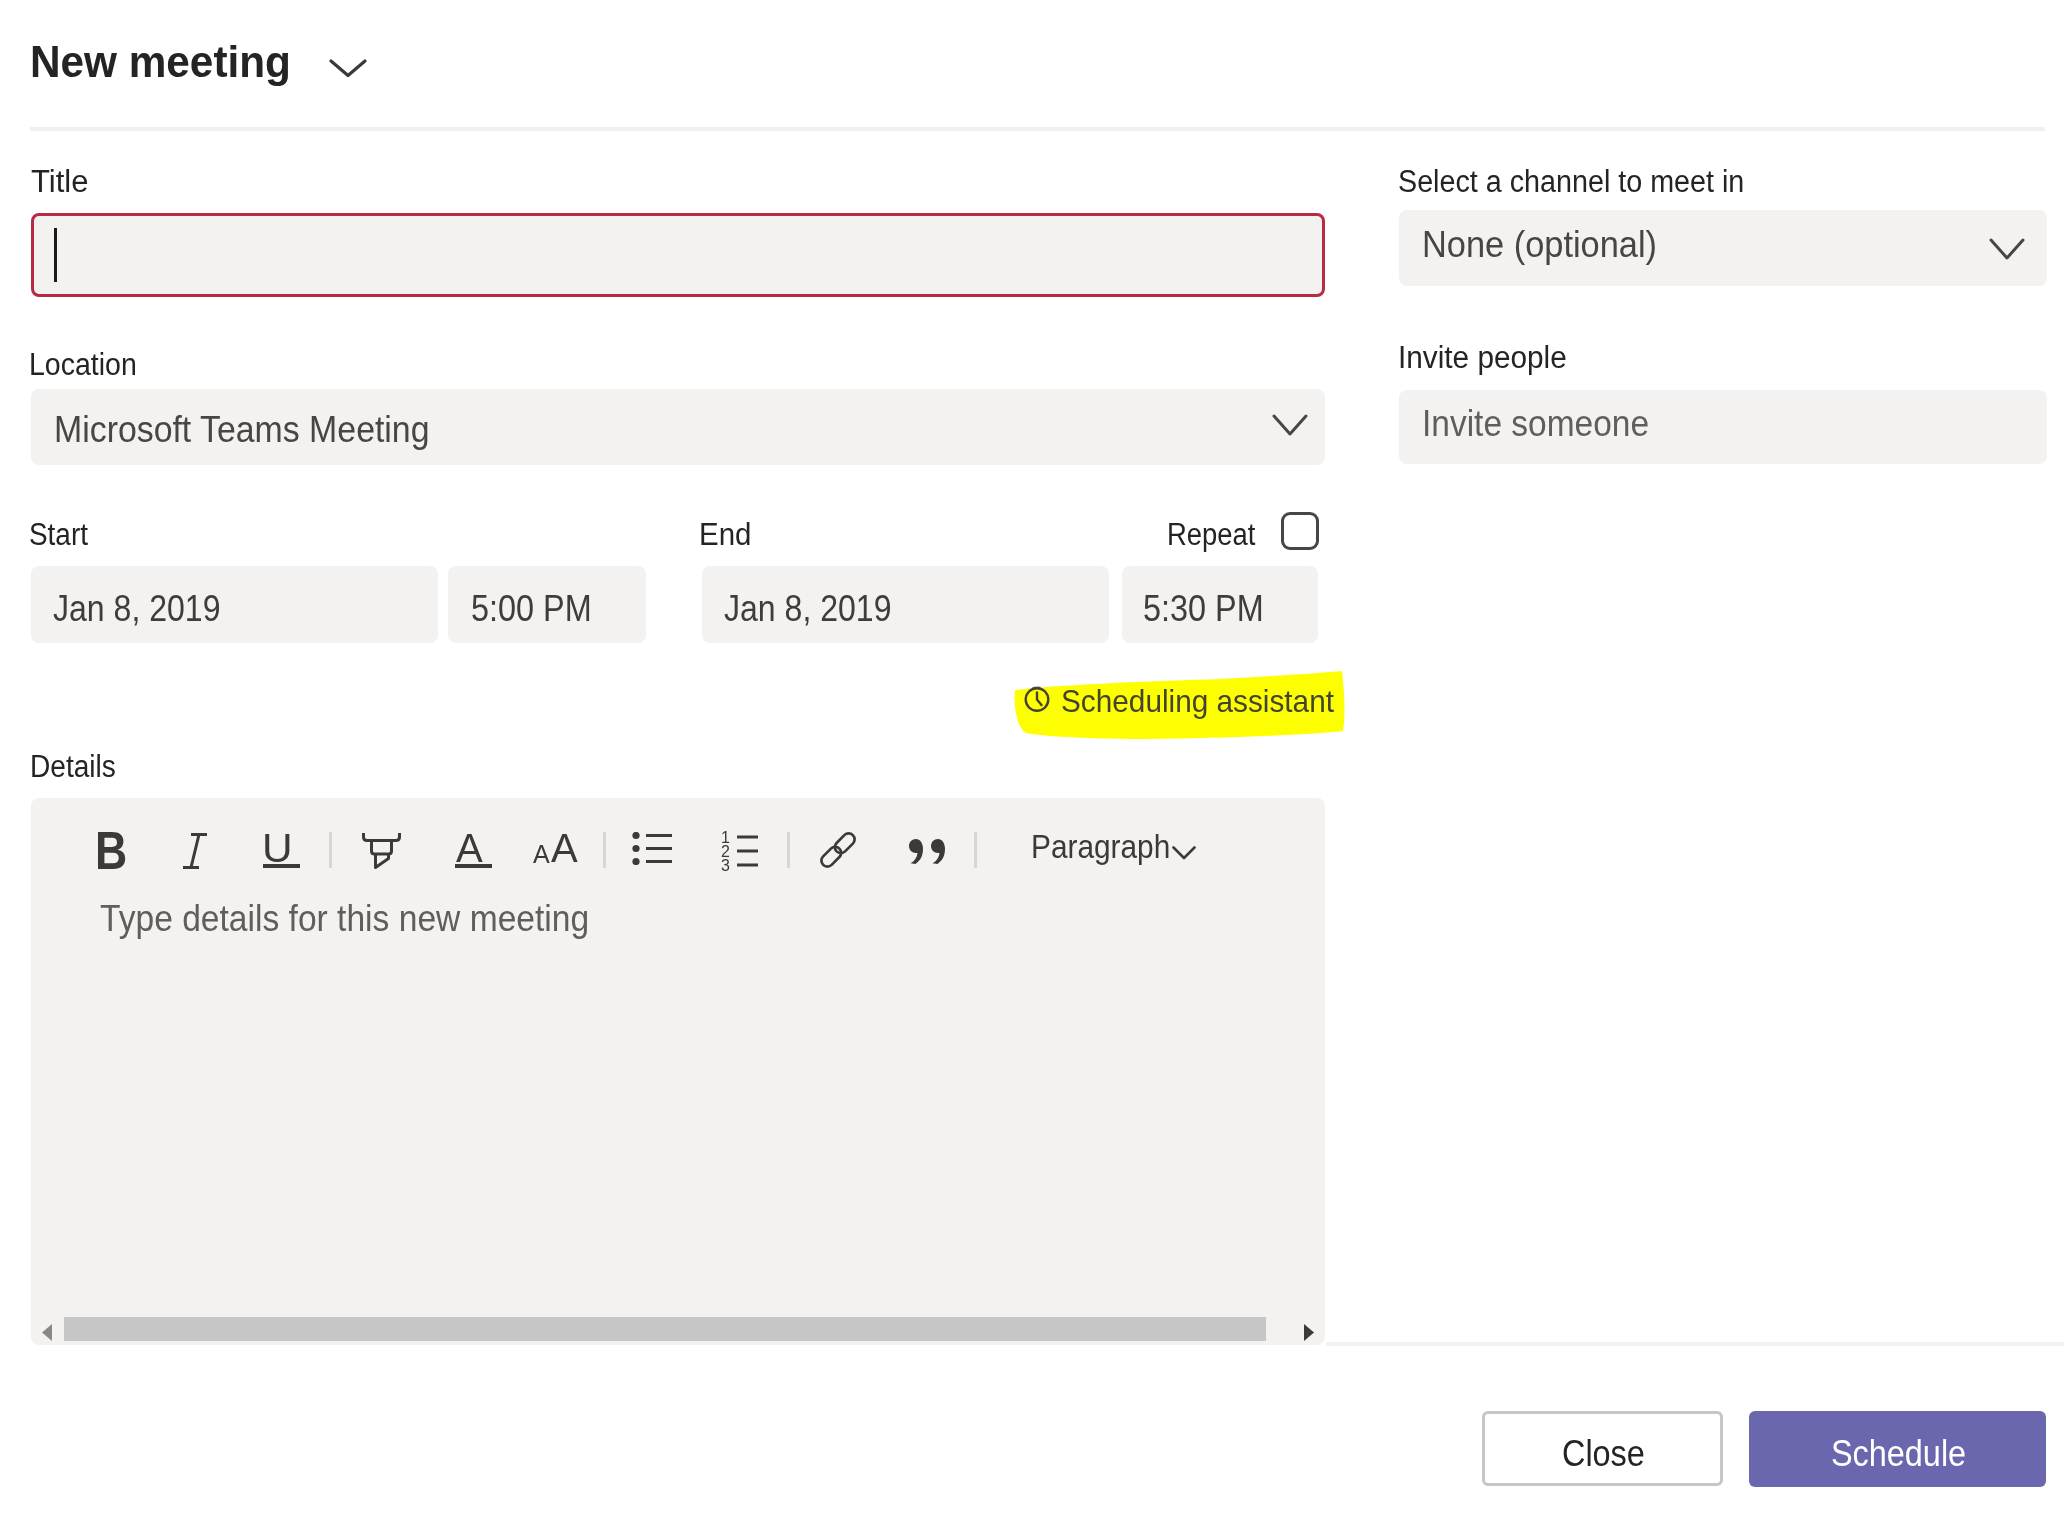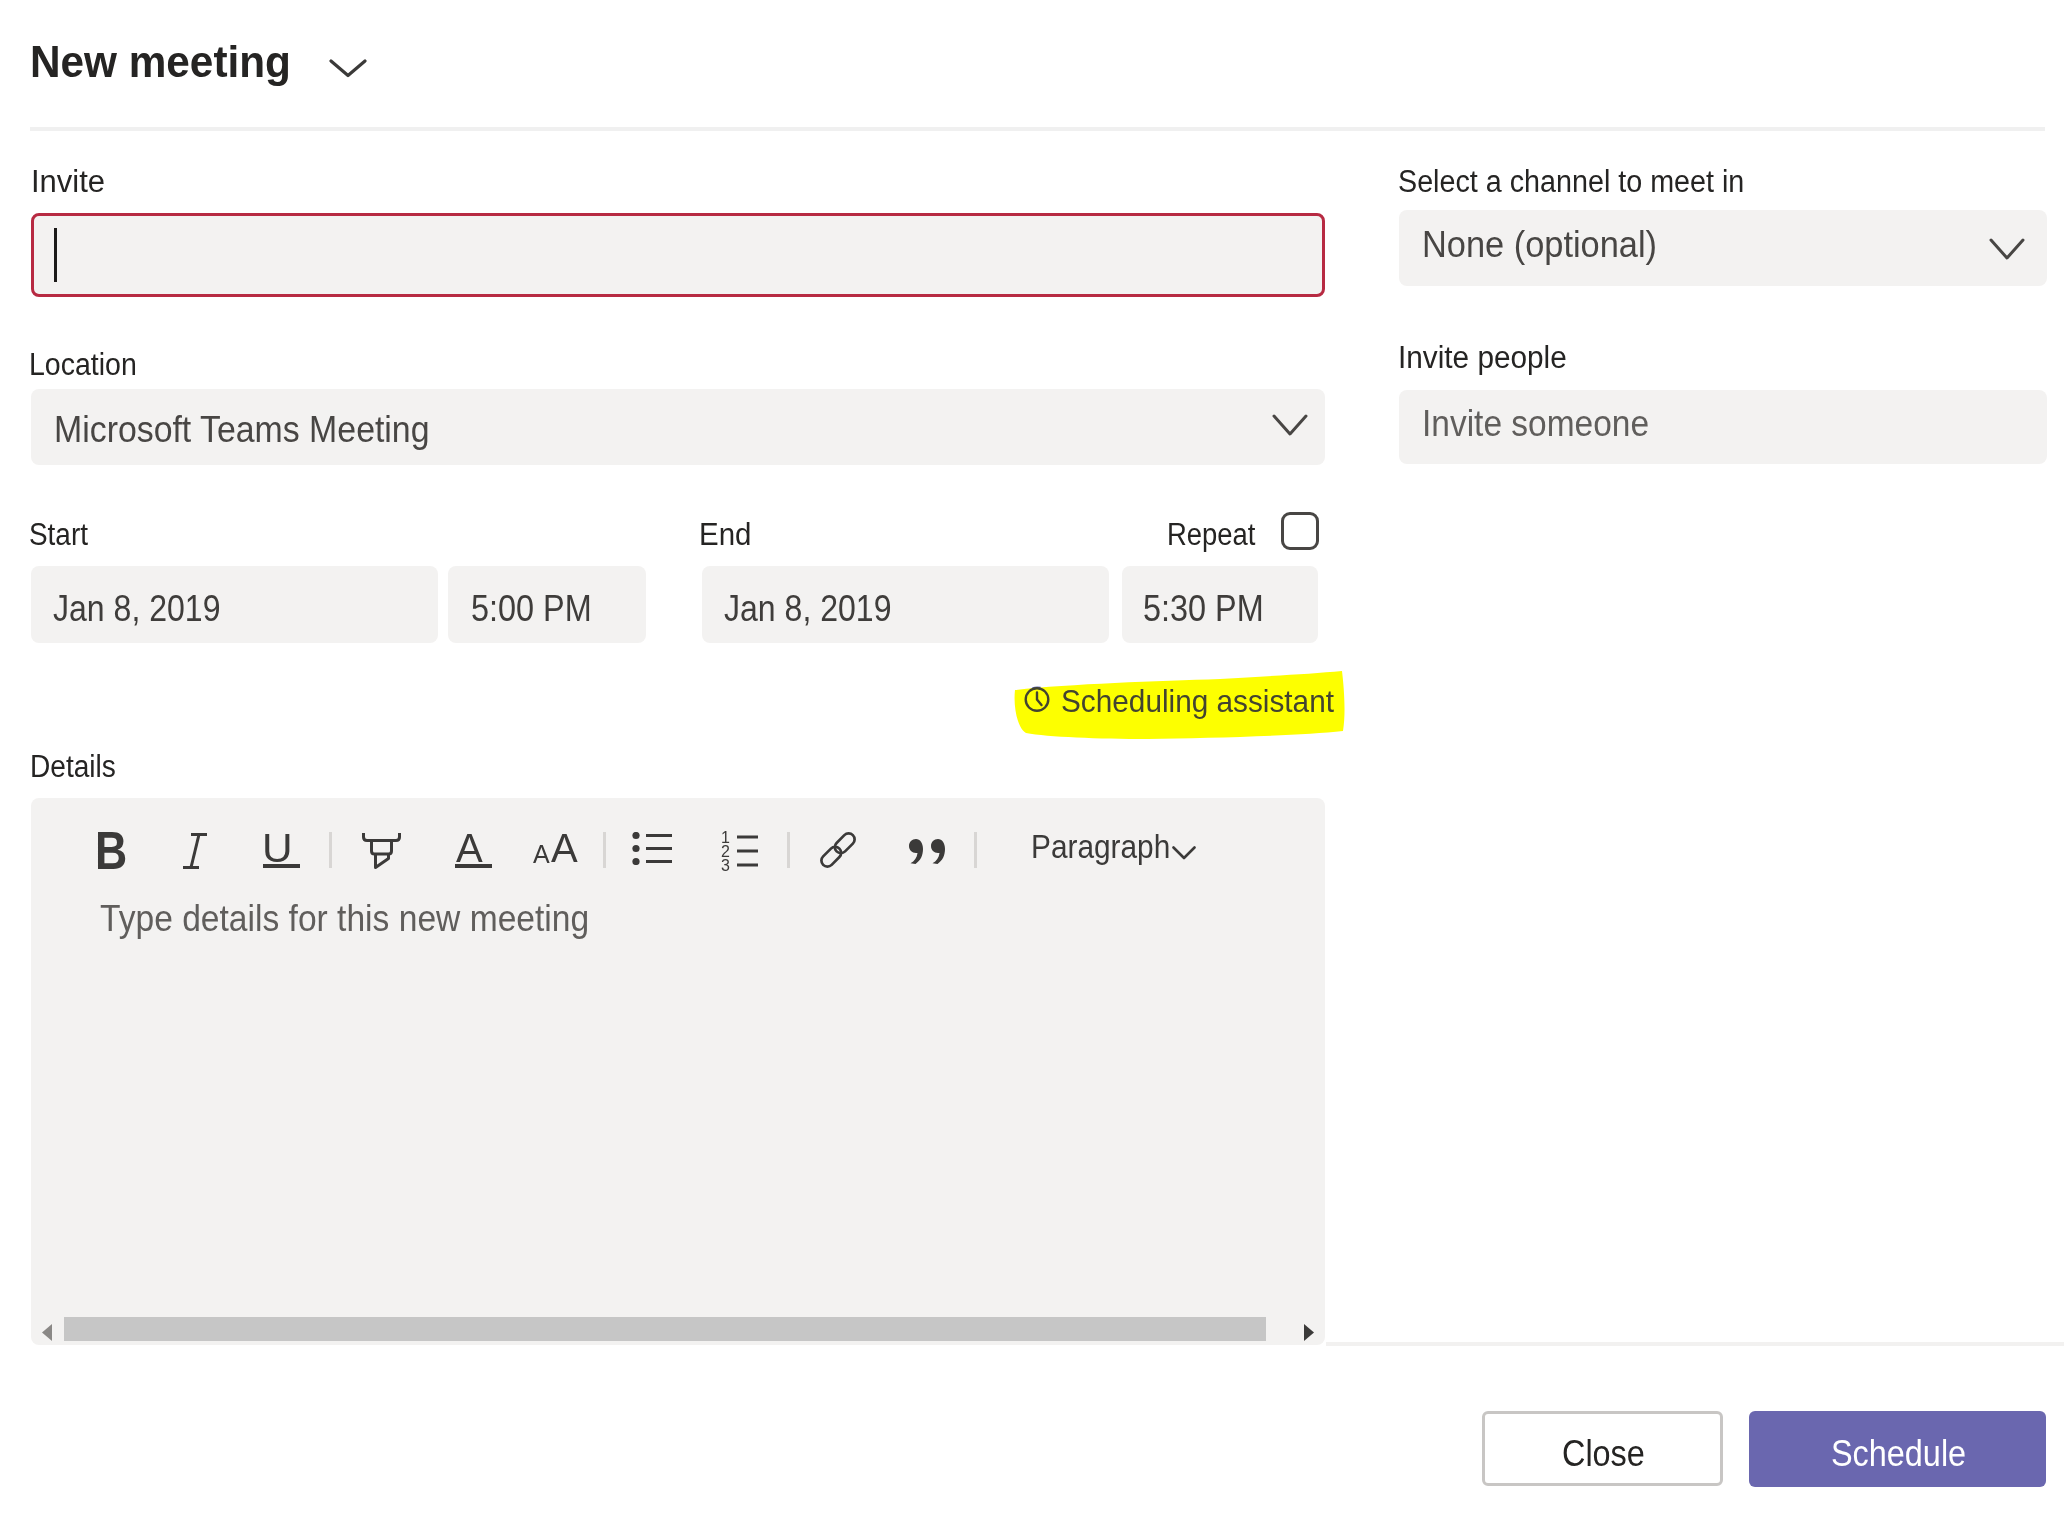--- a/index.html
+++ b/index.html
@@ -12,21 +12,21 @@
 </head>
 <body>
 <div class="abs" style="left:0;top:0;width:2064px;height:1516px;padding-left:32px;">
 
   <div class="abs" style="left:30px;top:36px;font-size:45px;font-weight:700;color:#252423;transform:scaleX(0.94);">New meeting</div>
   <svg class="abs" style="left:329px;top:59px;" width="38" height="19" viewBox="0 0 38 19">
     <polyline points="2,2 19,16.5 36,2" fill="none" stroke="#3b3a39" stroke-width="3.2" stroke-linecap="round" stroke-linejoin="round"></polyline>
   </svg>
   <div class="abs" style="left:30px;top:127px;width:2015px;height:4px;background:#f0f0f0;"></div>
 
-  <div class="abs label" style="left:31px;top:164px;">Invite</div>
+  <div class="abs label" style="left:31px;top:164px;">Title</div>
   <div class="abs" style="left:31px;top:213px;width:1294px;height:84px;background:#f3f2f1;border:3px solid #b72a42;border-radius:8px;"></div>
   <div class="abs" style="left:54px;top:228px;width:3px;height:54px;background:#1b1a19;"></div>
 
   <div class="abs label" style="left:29px;top:347px;transform:scaleX(0.92);">Location</div>
   <div class="abs inbox" style="left:31px;top:389px;width:1294px;height:76px;"></div>
   <div class="abs intext" style="left:54px;top:409px;transform:scaleX(0.94);">Microsoft Teams Meeting</div>
   <svg class="abs" style="left:1272px;top:414px;" width="36" height="24" viewBox="0 0 36 24">
     <polyline points="2,2 18,20 34,2" fill="none" stroke="#484644" stroke-width="3" stroke-linecap="round" stroke-linejoin="round"></polyline>
   </svg>
 

